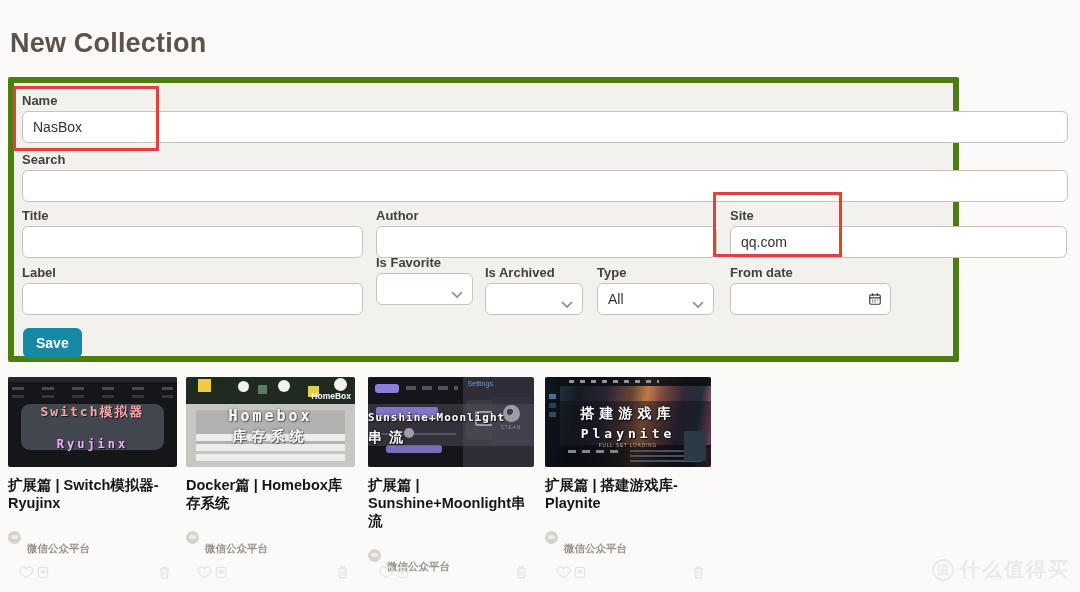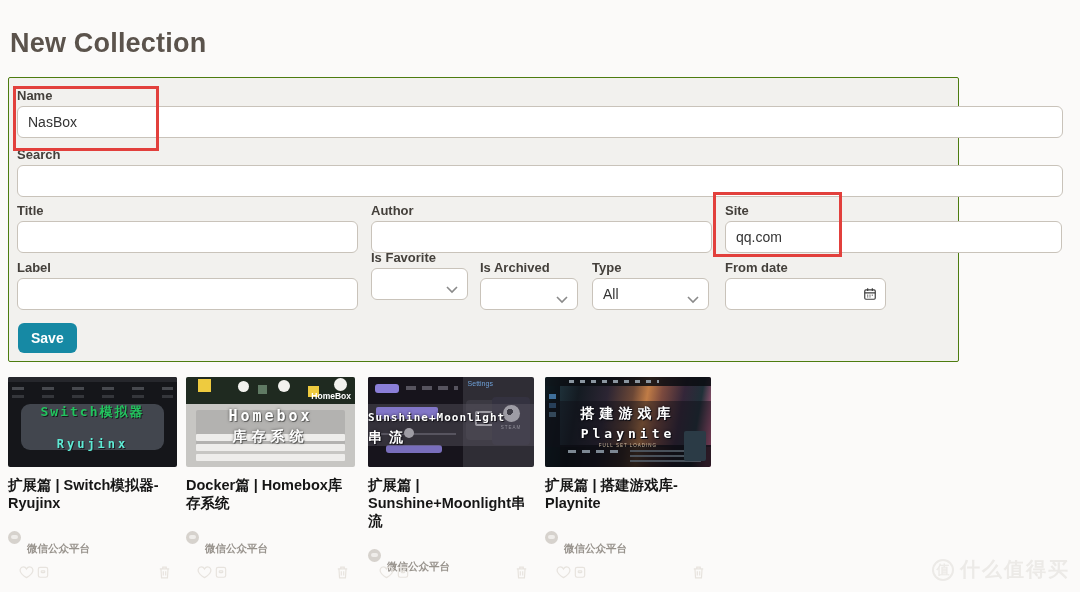--- a/index.html
+++ b/index.html
@@ -12,21 +12,21 @@
 
   
   .page-title {
     position: absolute; left: 10px; top: 28px;
     font-size: 27px; font-weight: bold; color: #5b534c; letter-spacing: 0.2px;
   }
 
   
   .panel {
     position: absolute; left: 8px; top: 77px; width: 951px; height: 285px;
-    background: #f2f1ee; border: 1px solid #4d7c0f; border-radius: 2px;
+    background: #f2f1ee; border: 6px solid #4d7c0f; border-radius: 2px;
   }
   .fgroup { position: absolute; }
   .flabel {
     display: block; font-size: 13px; font-weight: bold; color: #44403b;
     line-height: 15px; margin-bottom: 3px;
   }
   .finput {
     display: block; width: 100%; height: 32px;
     background: #fff; border: 1px solid #c9c3ba; border-radius: 6px;
     padding: 0 10px; font-size: 14px; color: #333;
@@ -106,26 +106,26 @@
     opacity: .55;
   }
   .t1-row1 { top: 10px; }
   .t1-row2 { top: 18px; opacity: .35; }
   .t1-box {
     position: absolute; left: 13px; right: 13px; top: 27px; height: 46px;
     background: #42464e; border-radius: 9px;
     display: flex; flex-direction: column; align-items: center; justify-content: center;
   }
   .t1-l1 {
-    color: #22c55e; font-family: "DejaVu Sans Mono", monospace;
+    color: #fca5a5; font-family: "DejaVu Sans Mono", monospace;
     font-size: 13px; font-weight: bold; letter-spacing: 2px;
     text-shadow: 1px 1px 0 #1a1b1f;
   }
   .t1-l2 {
-    color: #5eead4; font-family: "DejaVu Sans Mono", monospace;
+    color: #f0abfc; font-family: "DejaVu Sans Mono", monospace;
     font-size: 12px; font-weight: bold; letter-spacing: 3px; margin-top: 16px;
     text-shadow: 1px 1px 0 #1a1b1f;
   }
 
   
   .t2 { background: #c7c6c3; }
   .t2-head { position: absolute; left: 0; top: 0; right: 0; height: 27px; background: #1f2a20; }
   .t2-head .sq { position: absolute; }
   .sq-y1 { left: 12px; top: 2px; width: 13px; height: 13px; background: #eecb3f; }
   .sq-w1 { left: 52px; top: 4px; width: 11px; height: 11px; background: #f2f2ee; border-radius: 50%; }

